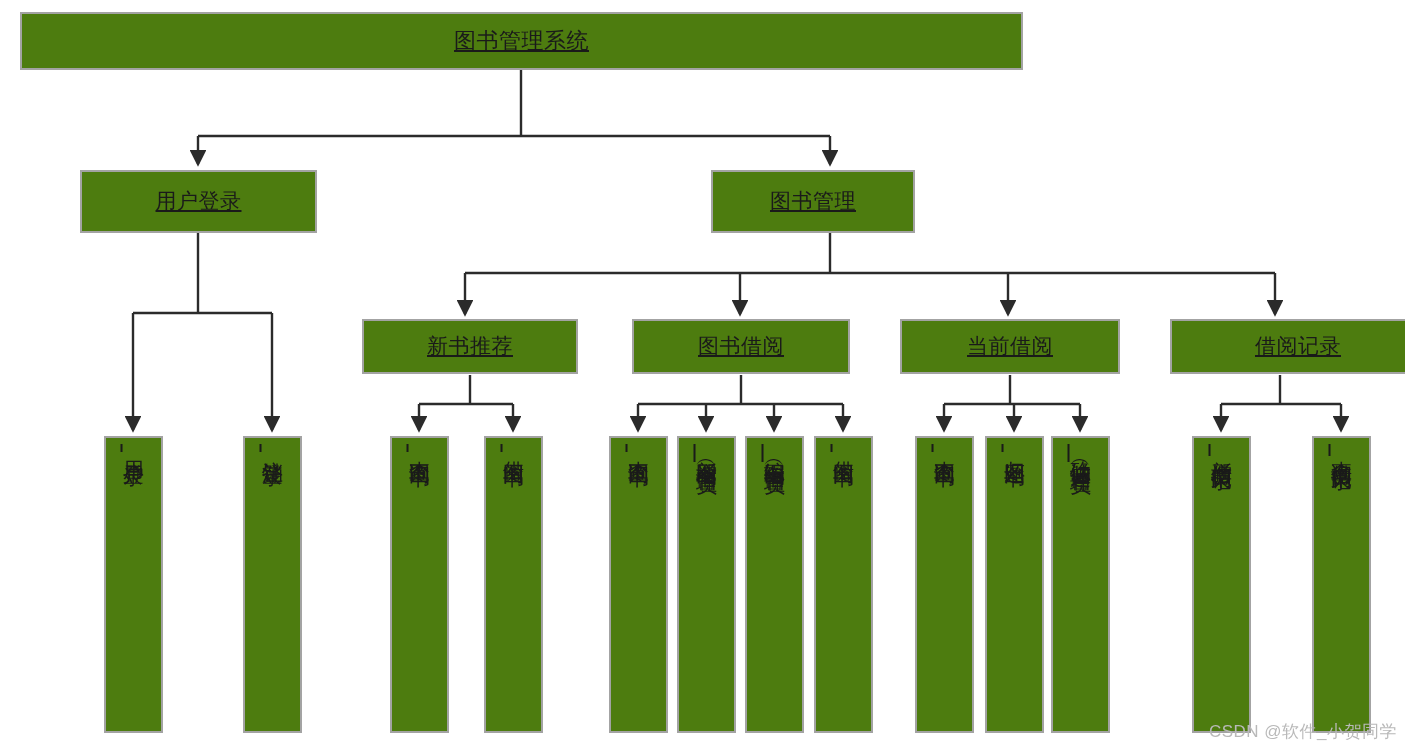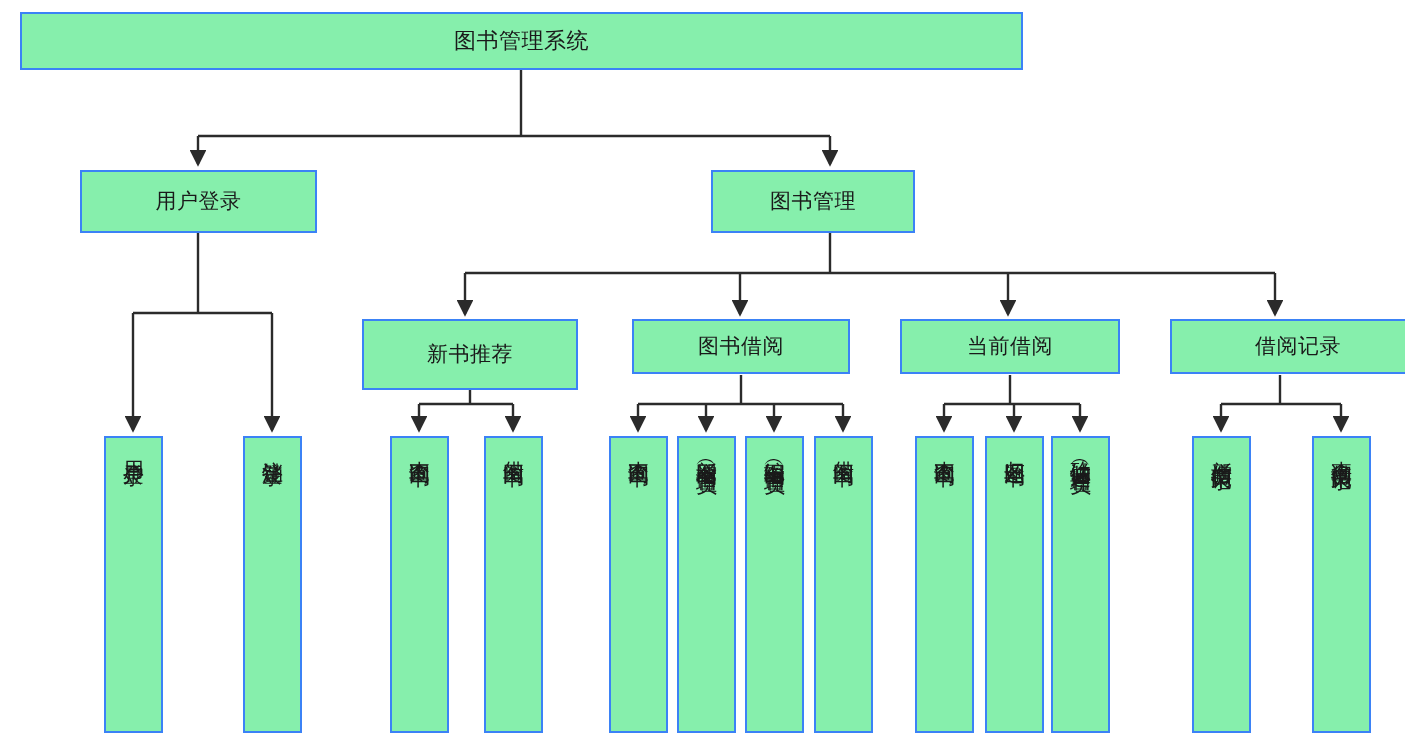--- a/index.html
+++ b/index.html
@@ -22,27 +22,28 @@
     position: absolute;
     left: 0;
     top: 0;
     width: 1405px;
     height: 747px;
     pointer-events: none;
   }
   .node {
     position: absolute;
     box-sizing: border-box;
-    background: #86efac;
-    border: 2px solid #3b82f6;
+    background: #4d7c0f;
+    border: 2px solid #a3a3a3;
     display: flex;
     align-items: center;
     justify-content: center;
     color: #1a1a1a;
     z-index: 2;
+    text-decoration: underline;
   }
   .node-label {
     display: block;
     text-align: center;
     line-height: 1.18;
     letter-spacing: 0.5px;
   }
   
   .node.h .node-label {
     font-size: 21px;
@@ -134,21 +135,21 @@
     <span class="node-label">图书管理系统</span>
   </div>
 
   <div class="node h" style="left:80px; top:170px; width:237px; height:63px;">
     <span class="node-label">用户登录</span>
   </div>
   <div class="node h" style="left:711px; top:170px; width:204px; height:63px;">
     <span class="node-label">图书管理</span>
   </div>
 
-  <div class="node h" style="left:362px; top:319px; width:216px; height:71px;">
+  <div class="node h" style="left:362px; top:319px; width:216px; height:55px;">
     <span class="node-label">新书推荐</span>
   </div>
   <div class="node h" style="left:632px; top:319px; width:218px; height:55px;">
     <span class="node-label">图书借阅</span>
   </div>
   <div class="node h" style="left:900px; top:319px; width:220px; height:55px;">
     <span class="node-label">当前借阅</span>
   </div>
   <div class="node h" style="left:1170px; top:319px; width:256px; height:55px;">
     <span class="node-label">借阅记录</span>
@@ -191,13 +192,14 @@
     <span class="node-label">确认归还（管理员）</span>
   </div>
 
   <div class="node v" style="left:1192px; top:436px; width:59px; height:297px;">
     <span class="node-label">新增借阅记录</span>
   </div>
   <div class="node v" style="left:1312px; top:436px; width:59px; height:297px;">
     <span class="node-label">查询借阅记录</span>
   </div>
 
+  <div class="watermark">CSDN @软件_小贺同学</div>
 </div>
 
 </body></html>

